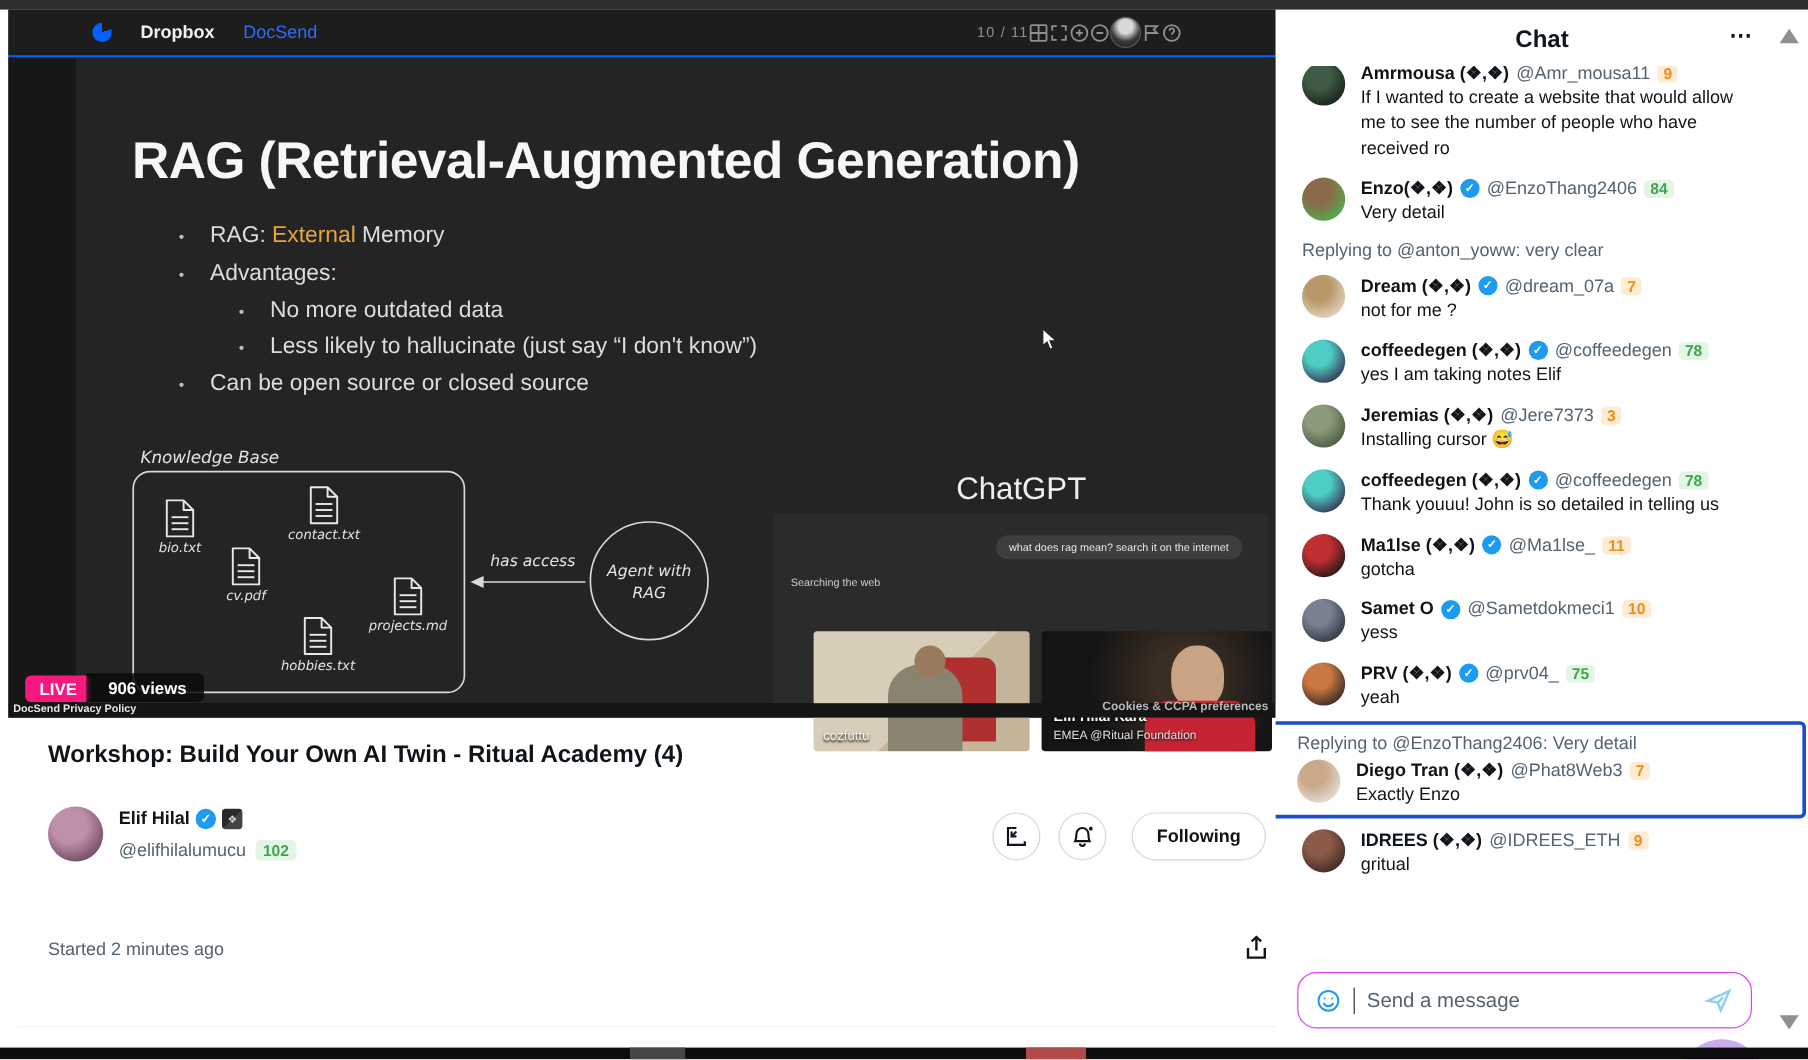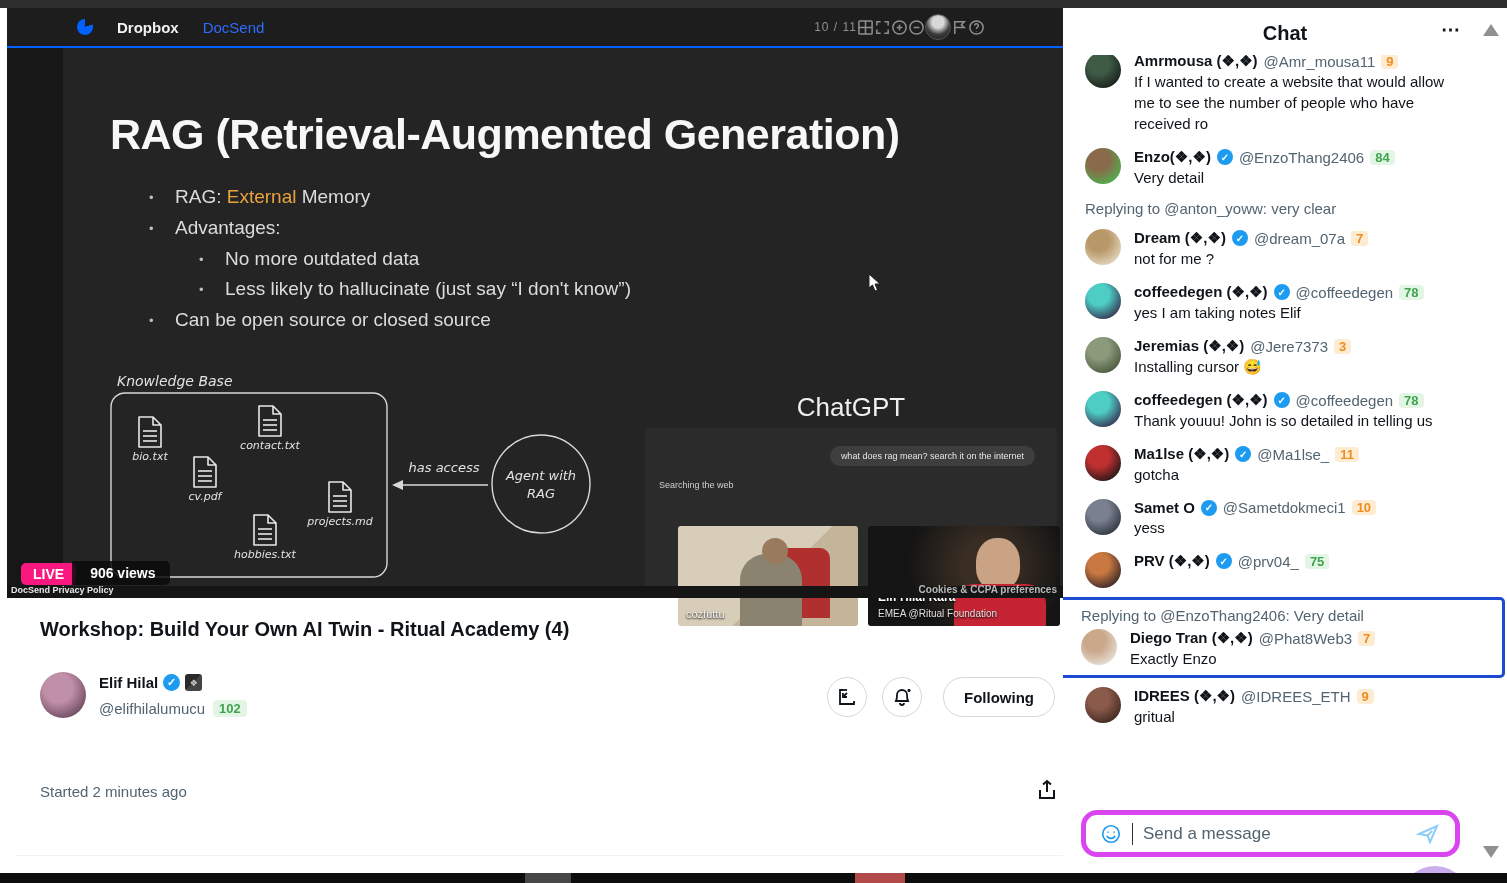--- a/index.html
+++ b/index.html
@@ -102,21 +102,21 @@
   .msg-name { font-size:15px; font-weight:700; color:#0f1419; }
   .msg-check { width:16px; height:16px; border-radius:50%; background:#1d9bf0; color:#fff; font-size:10px; font-weight:700; display:inline-flex; align-items:center; justify-content:center; flex:0 0 16px; }
   .msg-handle { font-size:15px; color:#536471; }
   .msg-count { font-size:13px; font-weight:600; padding:0 5px; border-radius:4px; }
   .msg-text { font-size:15px; color:#0f1419; line-height:21px; margin-top:1px; }
   .ctx-line { font-size:15px; color:#536471; padding:5px 10px 5px 22px; }
   .repost { display:flex; align-items:center; gap:13px; background:#e9f6ef; border-left:5px solid #00ba7c; padding:7px 10px 7px 18px; margin:4px 0; }
   .repost-avatar { flex:0 0 38px; width:38px; height:38px; border-radius:50%; }
   .repost-text { font-size:16.5px; color:#0f1419; }
   .hl-box { position:relative; left:-7px; width:449px; border:3px solid #1c4bd2; border-radius:5px; background:#fff; padding:2px 0 4px 7px; margin:2px 0; }
-  .chat-input-wrap { flex:0 0 auto; margin:6px 47px 16px 18px; height:47px; border:5px solid #d946ef; border-radius:16px; display:flex; align-items:center; padding:0 14px; gap:10px; }
+  .chat-input-wrap { flex:0 0 auto; margin:6px 47px 16px 18px; height:47px; border:1px solid #d946ef; border-radius:16px; display:flex; align-items:center; padding:0 14px; gap:10px; }
   .emoji-btn svg { width:22px; height:22px; display:block; }
   .caret { width:1px; height:22px; background:#333; }
   .input-placeholder { font-size:17px; color:#536471; flex:1; }
   .send-btn svg { width:26px; height:26px; display:block; }
 
   .scroll-up, .scroll-down { position:absolute; right:8px; width:0; height:0; border-left:8px solid transparent; border-right:8px solid transparent; z-index:20; }
   .scroll-up { top:24px; border-bottom:12px solid #909090; }
   .scroll-down { top:846px; border-top:12px solid #909090; }
 </style>
 </head>
@@ -404,20 +404,21 @@
         </div>
         <div class="msg">
           <div class="msg-avatar" style="background: radial-gradient(circle at 38% 32%, rgb(200, 120, 64) 0px, rgb(200, 120, 64) 32%, rgb(42, 32, 37) 85%);"></div>
           <div class="msg-body">
             <div class="msg-head">
               <span class="msg-name">PRV (❖,❖)</span>
               <span class="msg-check">✓</span>
               <span class="msg-handle">@prv04_</span>
               <span class="msg-count badge-green">75</span>
             </div>
+            <div class="msg-text">yeah</div>
           </div>
         </div>
         <div class="hl-box">
           <div class="ctx-line" style="padding-left: 15px;">Replying to @EnzoThang2406: Very detail</div>
           <div class="msg" style="padding: 0px 10px 2px 15px;">
             <div class="msg-avatar" style="background: radial-gradient(circle at 38% 32%, rgb(202, 168, 138) 0px, rgb(202, 168, 138) 32%, rgb(232, 228, 222) 85%);"></div>
             <div class="msg-body">
               <div class="msg-head">
                 <span class="msg-name">Diego Tran (❖,❖)</span>
                 <span class="msg-handle">@Phat8Web3</span>

